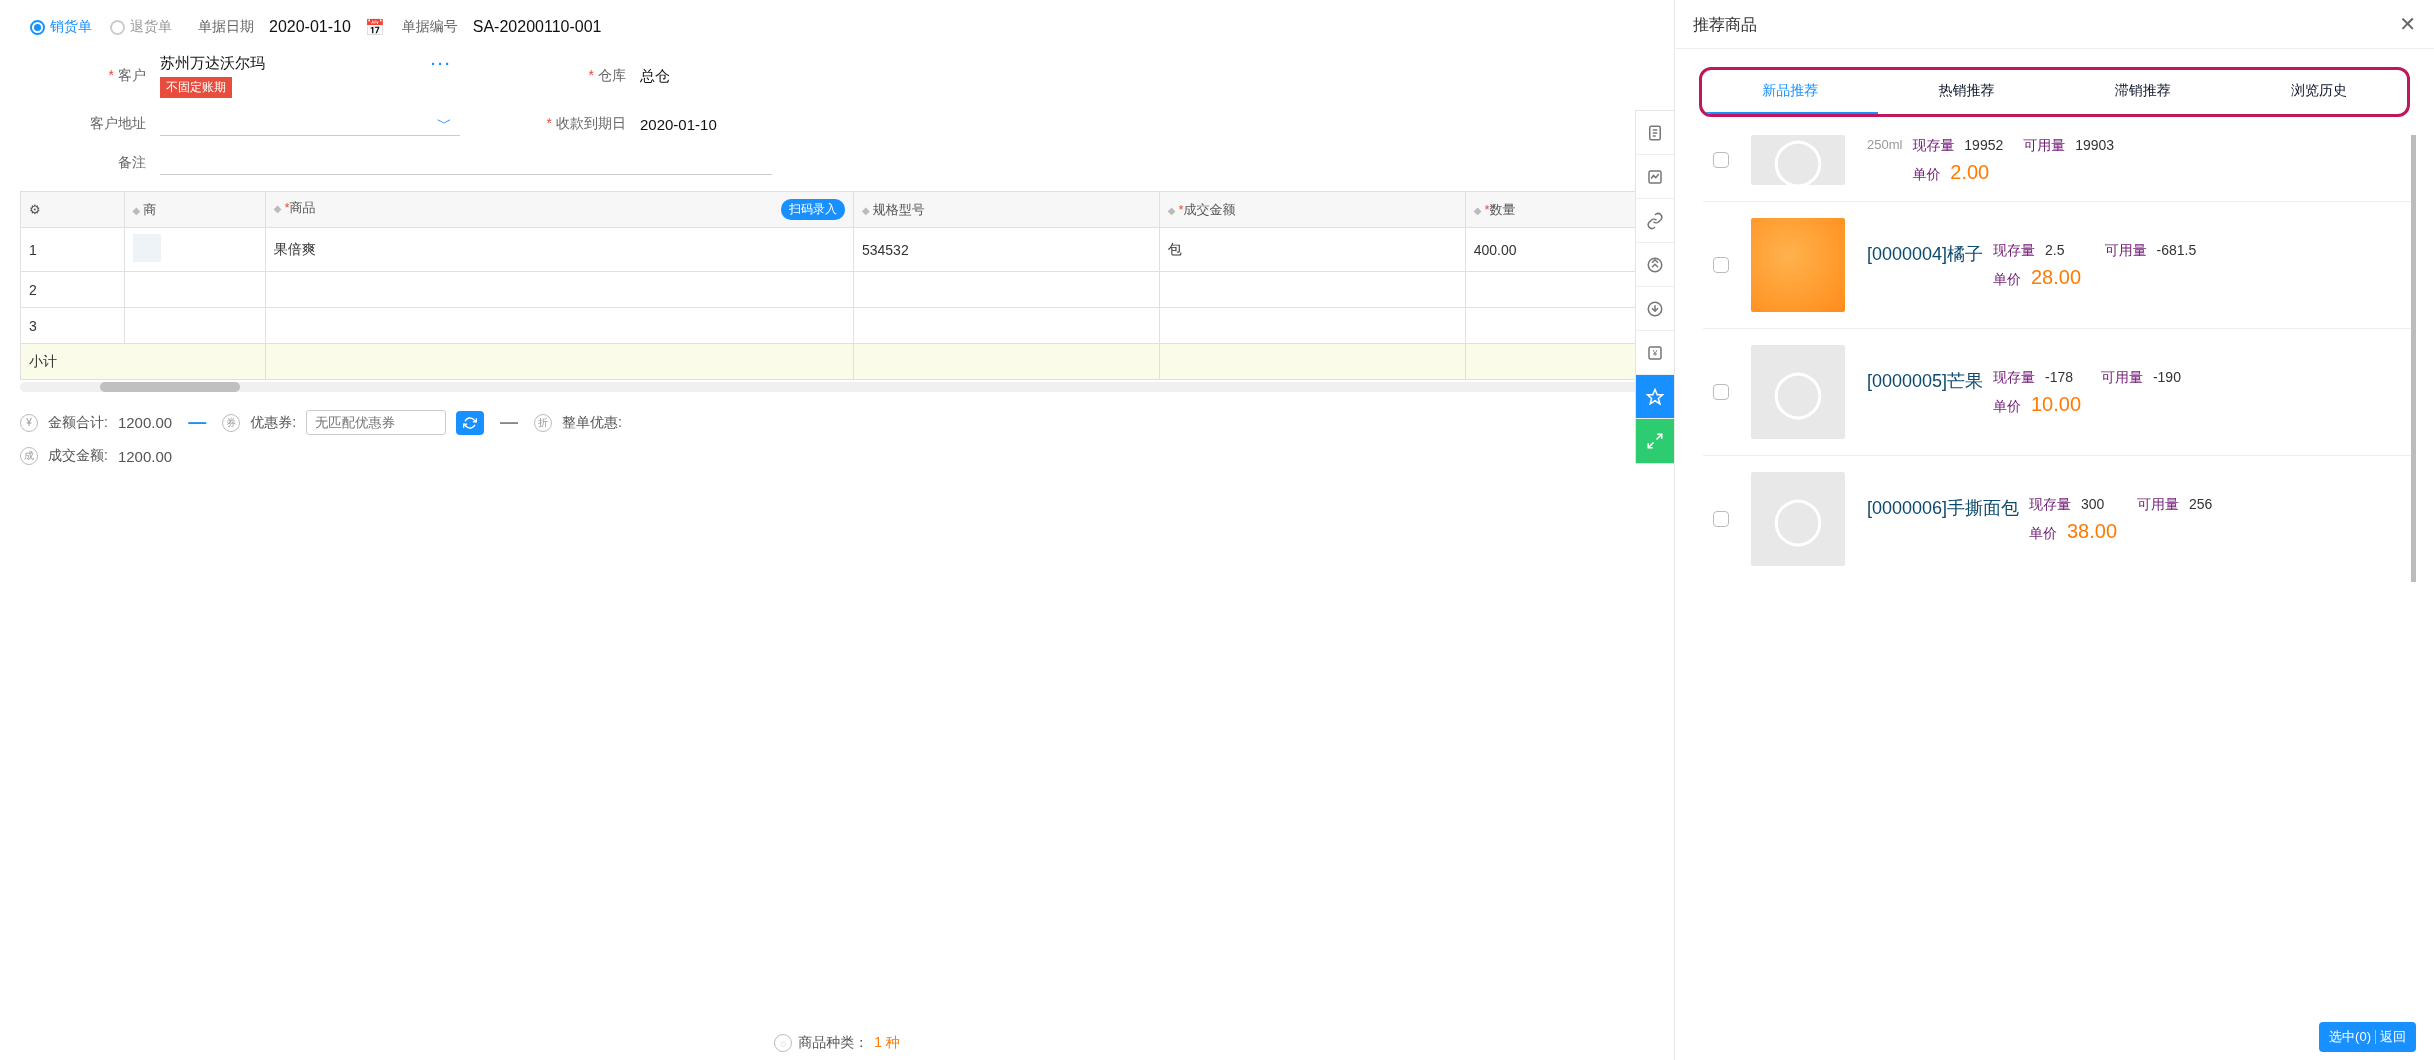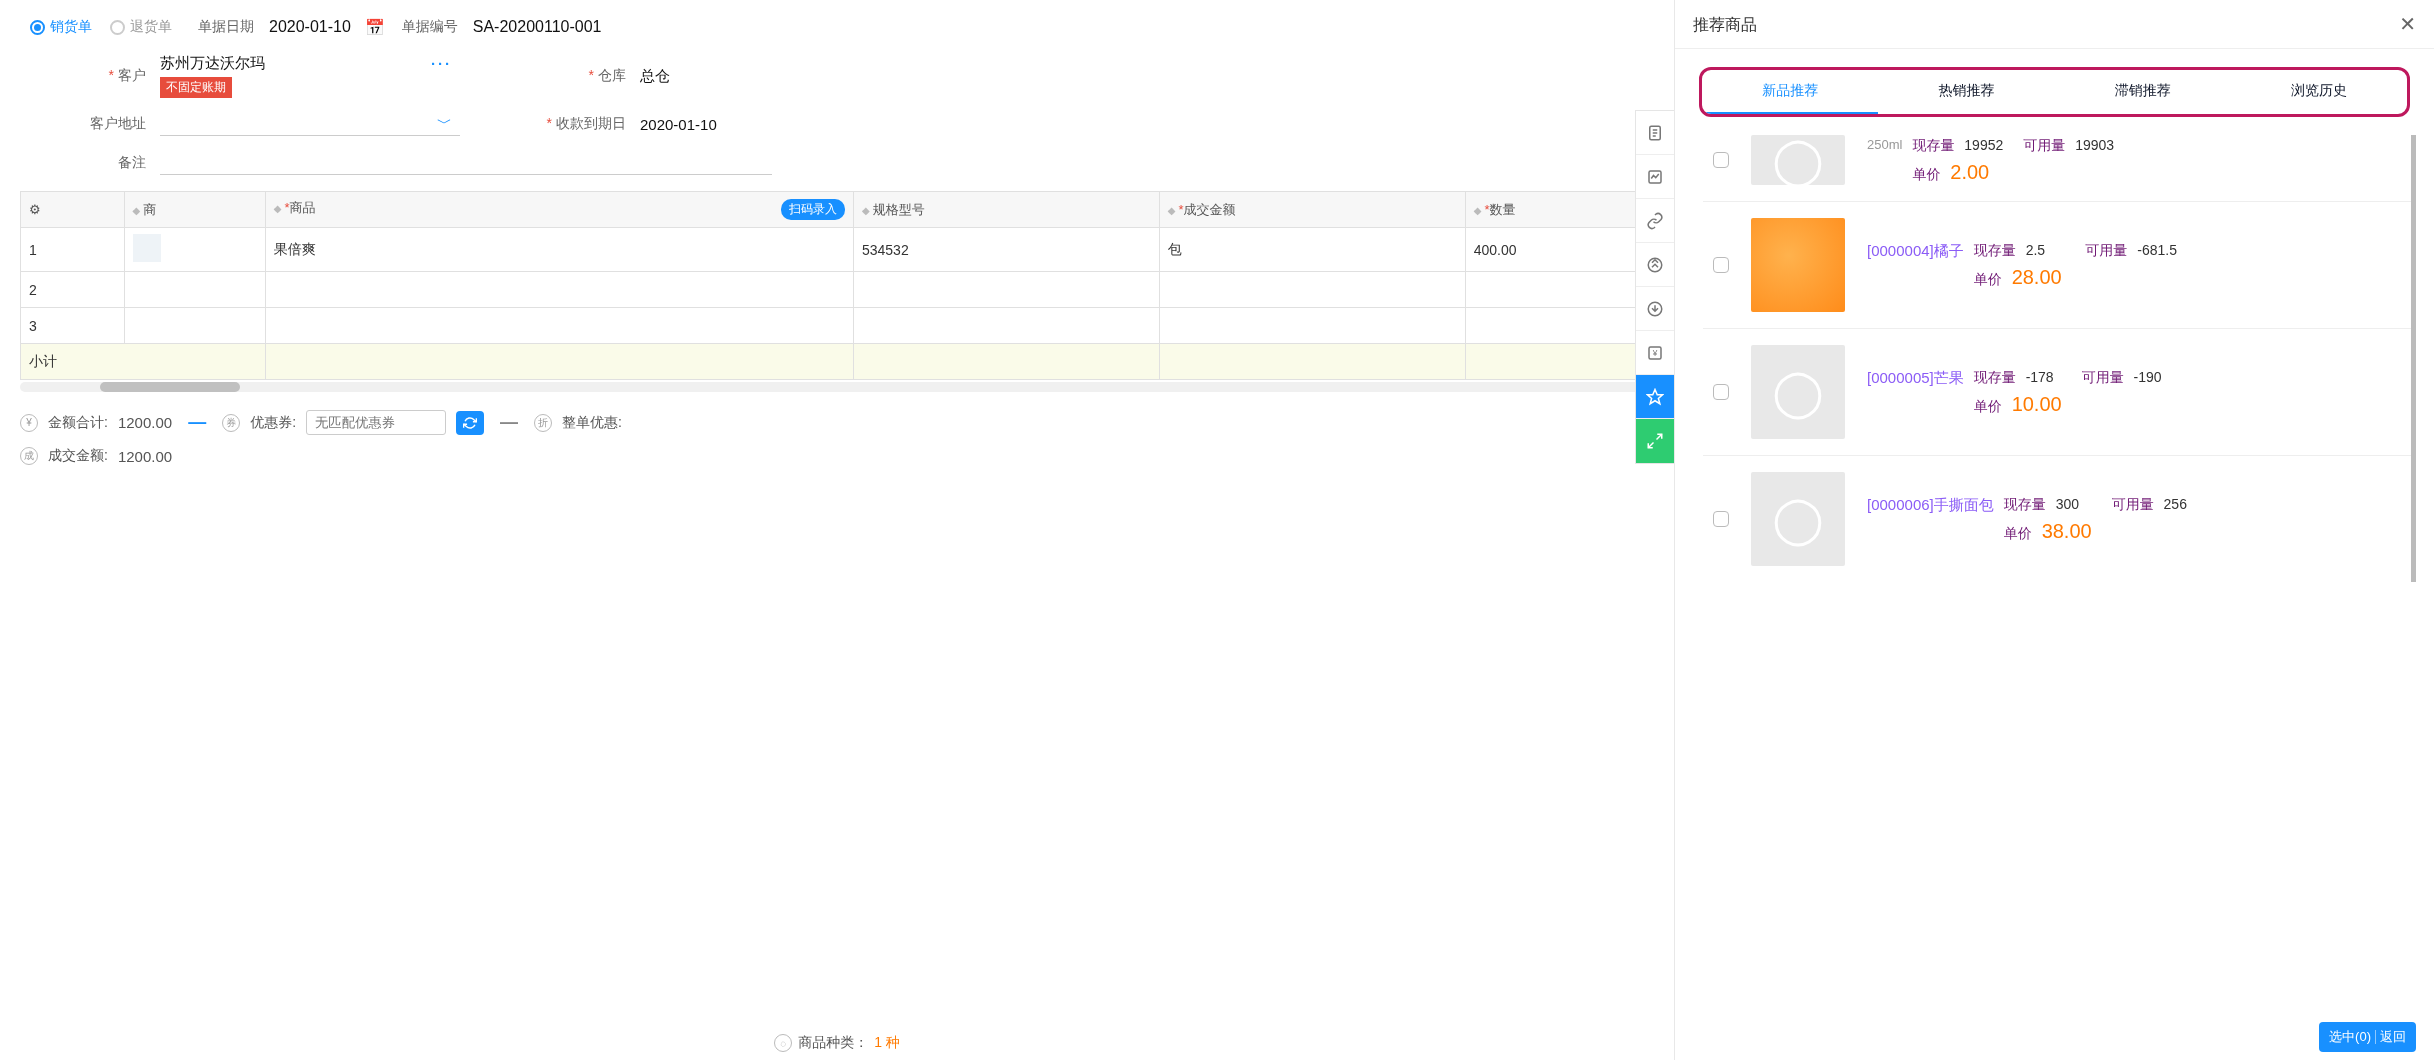--- a/index.html
+++ b/index.html
@@ -71,21 +71,21 @@
     .rp-tabs-wrap { padding: 18px 24px 0; }
     .rp-tabs { display: flex; border: 3px solid #be185d; border-radius: 12px; overflow: hidden; }
     .rp-tab { flex: 1; text-align: center; padding: 12px 0; cursor: pointer; color: #0f172a; }
     .rp-tab.active { color: #1890ff; }
     .rp-body { margin: 18px 18px 0 28px; border-right: 5px solid #bbb; overflow-y: auto; }
     .prod-row { display: flex; align-items: center; gap: 22px; padding: 16px 10px; border-bottom: 1px solid #eee; }
     .prod-check { width: 16px; height: 16px; border: 1.5px solid #bbb; border-radius: 4px; cursor: pointer; flex-shrink: 0; }
     .prod-thumb { width: 94px; height: 94px; background: #e8e8e8; display: flex; align-items: center; justify-content: center; color: #fff; font-size: 46px; flex-shrink: 0; border-radius: 2px; }
     .prod-thumb.orange { background: radial-gradient(circle at 40% 40%, #ffb24d, #ff8c1a); }
     .prod-info { flex: 1; display: flex; gap: 10px; }
-    .prod-title { color: #8b5cf6; font-size: 15px; }
+    .prod-title { color: #0c4a6e; font-size: 18px; }
     .prod-stats { display: grid; grid-template-columns: 1fr 1fr; gap: 6px 20px; }
     .stat-label { color: #701a75; margin-right: 6px; }
     .stat-val { color: #333; }
     .price-val { color: #ff7a00; font-size: 20px; font-weight: 500; }
     .first-row-trim { padding-top: 0; }
     .first-row-trim .prod-thumb { height: 50px; }
 
     
     .bottom-bar { position: absolute; bottom: 8px; left: 0; right: 0; display: flex; align-items: center; padding: 0 18px; }
     .kind-count { display: flex; align-items: center; gap: 6px; color: #555; margin: 0 auto; }

